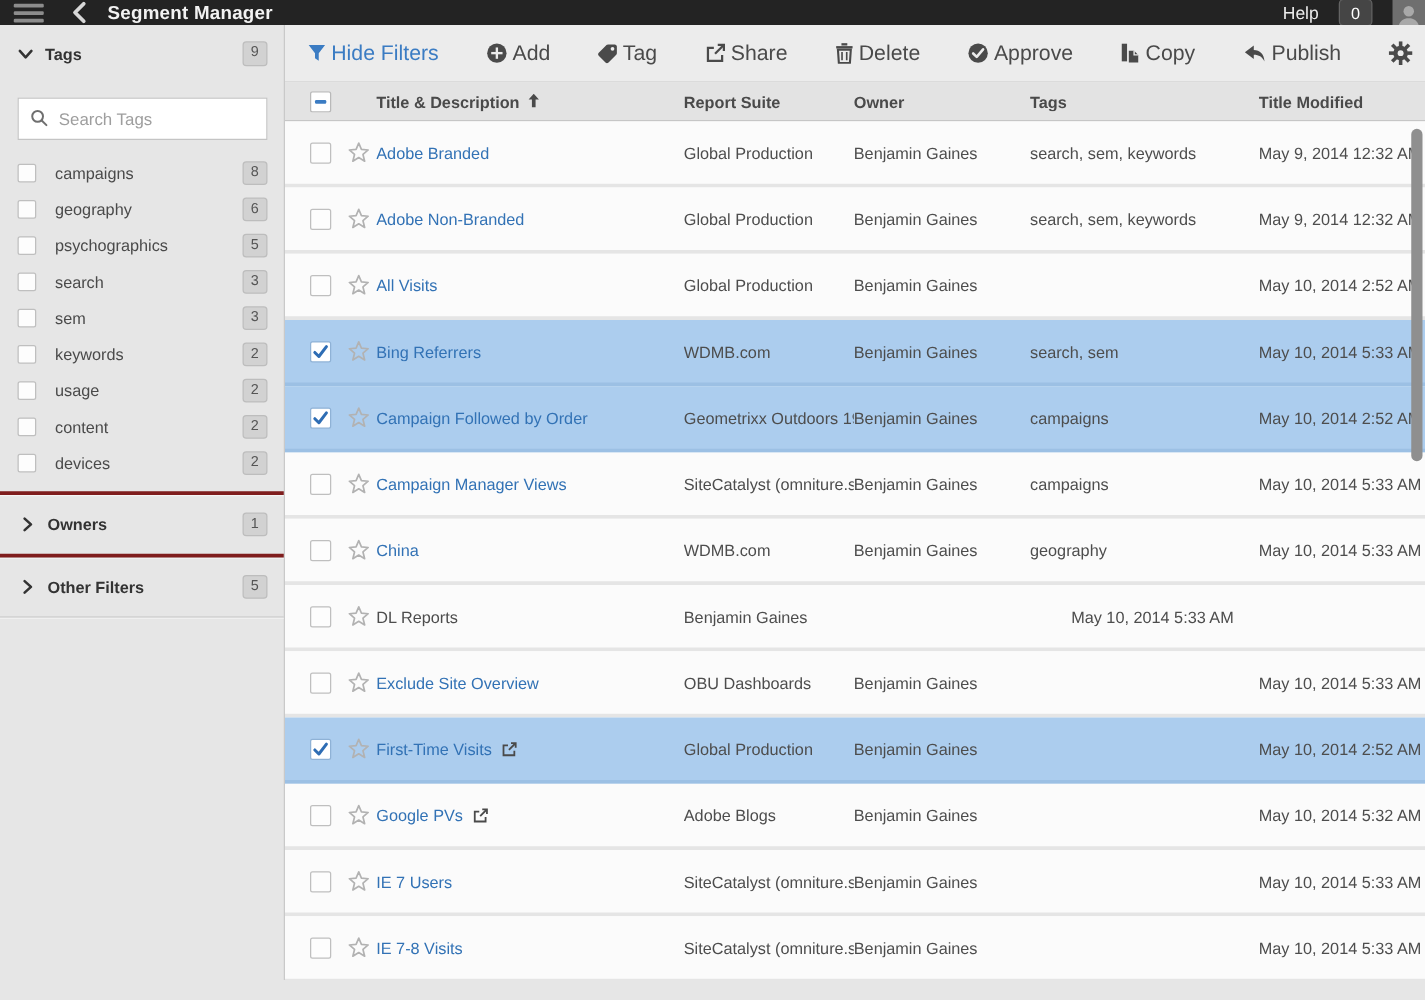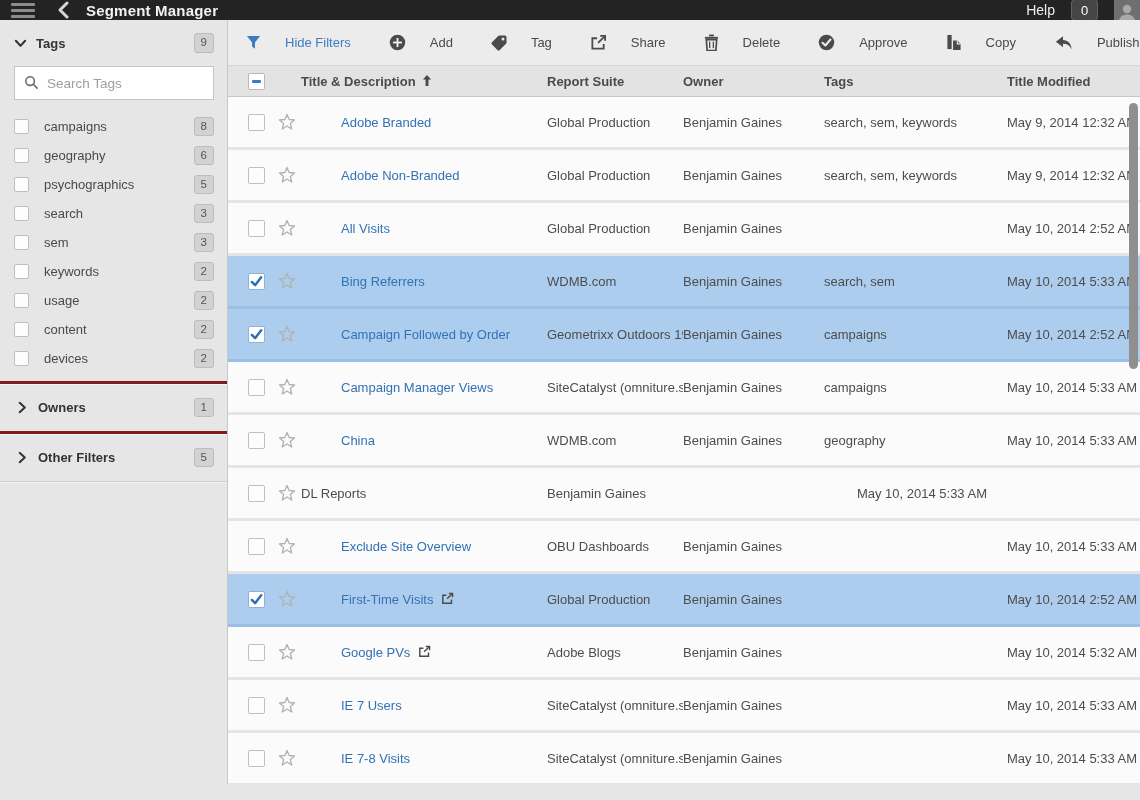--- a/index.html
+++ b/index.html
@@ -18,35 +18,35 @@
 
   
   .shell { display:flex; height:764px; }
   .sidebar { width:228px; background:#e6e6e6; border-right:1px solid #c9c9c9; flex:none; }
   .main { flex:1; display:flex; flex-direction:column; background:#fbfbfb; min-width:0; }
 
   
   .side-head { height:46px; display:flex; align-items:center; padding:0 13px 0 14px; }
   .side-head .lbl { font-size:13px; font-weight:bold; color:#333; margin-left:9px; }
   .count-badge { margin-left:auto; background:#d2d2d2; border:1px solid #bdbdbd; border-radius:3px; font-size:11.5px; color:#555; padding:2px 6px; line-height:1.2; }
-  .search-wrap { margin:0 13px 10px 14px; position:relative; }
+  .search-wrap { margin:12px 13px 10px 14px; position:relative; }
   .search-wrap input { width:100%; height:34px; border:1px solid #c4c4c4; background:#fff; padding:0 10px 0 32px; font-size:13.5px; color:#444; font-family:"Liberation Sans", sans-serif; outline:none; }
   .search-wrap input::placeholder { color:#9e9e9e; }
   .search-ic { position:absolute; left:10px; top:9px; }
   .tag-list { padding:2px 0 8px 0; }
   .tag-item { height:29px; display:flex; align-items:center; padding:0 13px 0 14px; cursor:pointer; }
   .tag-item .cbx { width:15px; height:15px; background:#fdfdfd; border:1px solid #bfbfbf; border-radius:2px; flex:none; }
   .tag-item .lbl { font-size:13px; color:#4a4a4a; margin-left:15px; }
   .side-section { height:50px; display:flex; align-items:center; padding:0 13px 0 16px; border-top:3px solid #7f1d1d; box-shadow:inset 0 1px 0 #f4f4f4; cursor:pointer; }
   .side-section .lbl { font-size:13px; font-weight:bold; color:#333; margin-left:10px; }
   .side-bottom { border-top:1px solid #d0d0d0; box-shadow:inset 0 1px 0 #f4f4f4; height:270px; }
 
   
   .toolbar { height:46px; background:#ececec; border-bottom:1px solid #d5d5d5; display:flex; align-items:center; padding:0 16px 0 18px; gap:38px; flex:none; }
-  .tool-btn { display:flex; align-items:center; gap:24px; font-size:13px; color:#4a4a4a; cursor:pointer; white-space:nowrap; }
+  .tool-btn { display:flex; align-items:center; gap:4px; font-size:17px; color:#4a4a4a; cursor:pointer; white-space:nowrap; }
   .tool-btn.blue { color:#3b7cc3; }
   .gear-btn { margin-left:auto; cursor:pointer; display:flex; align-items:center; }
 
   
   .grid-cols { display:grid; grid-template-columns:73px 246px 136px 141px 183px 1fr; align-items:center; }
   .thead { height:31px; background:#e3e3e3; border-bottom:1px solid #c6c6c6; flex:none; }
   .thead .th { font-size:13px; font-weight:bold; color:#4a4a4a; white-space:nowrap; overflow:hidden; }
   .th-select { display:flex; align-items:center; padding-left:20px; }
   .hdr-cbx { width:17px; height:17px; background:#fff; border:1px solid #b9b9b9; border-radius:2px; display:flex; align-items:center; justify-content:center; cursor:pointer; }
   .hdr-cbx .dash { width:9px; height:3px; background:#3b7cc3; border-radius:1px; }
@@ -55,21 +55,21 @@
   .tbody { position:relative; flex:1; overflow:hidden; }
   .row { height:53px; background:#fbfbfb; border-bottom:3px solid #e5e5e5; cursor:pointer; }
   .row.selected { background:#accdee; border-bottom-color:#9cc0e4; }
   .cell { font-size:13px; color:#4d4d4d; white-space:nowrap; overflow:hidden; padding-right:8px; }
   .cell-select { display:flex; align-items:center; gap:13px; padding-left:20px; overflow:visible; }
   .row-cbx { width:17px; height:17px; background:#fdfdfd; border:1px solid #bfbfbf; border-radius:2px; flex:none; display:flex; align-items:center; justify-content:center; }
   .row.selected .row-cbx { background:#fff; border-color:#8fb2d6; }
   .row-cbx svg { display:none; }
   .row.checked .row-cbx svg { display:block; }
   .star { display:flex; flex:none; }
-  .cell-title { display:flex; align-items:flex-start; gap:8px; overflow:hidden;margin-left:40px; }
+  .cell-title { display:flex; align-items:center; gap:8px; overflow:hidden; }
   .cell-title a { color:#3272b5; text-decoration:none; font-size:13px; white-space:nowrap; }
   .shared-ic { display:none; flex:none; }
   .row.shared .shared-ic { display:flex; }
   .cell-date { text-align:right; padding-right:20px; color:#4d4d4d; }
   .th-date { padding-left:0; }
 
   .scroll-thumb { position:absolute; right:2px; top:6px; width:9px; height:266px; background:#8f8f8f; border-radius:5px; cursor:pointer; }
 </style>
 </head>
 <body>

